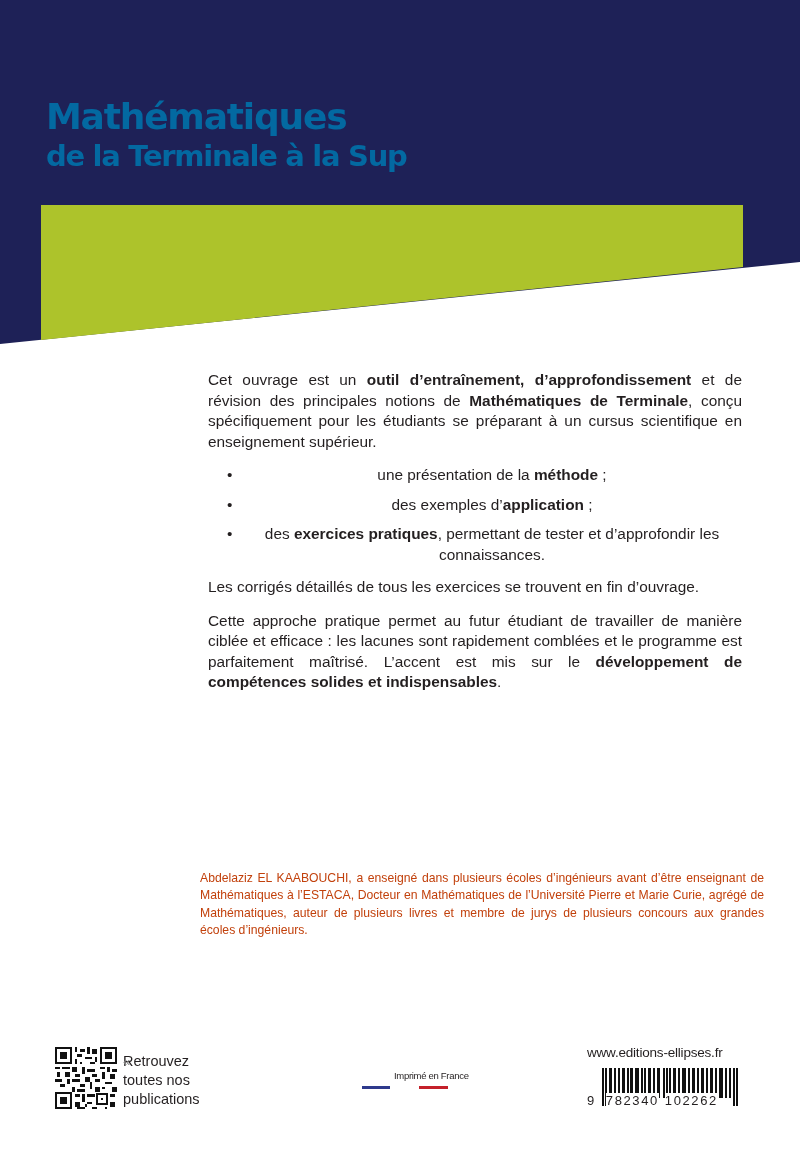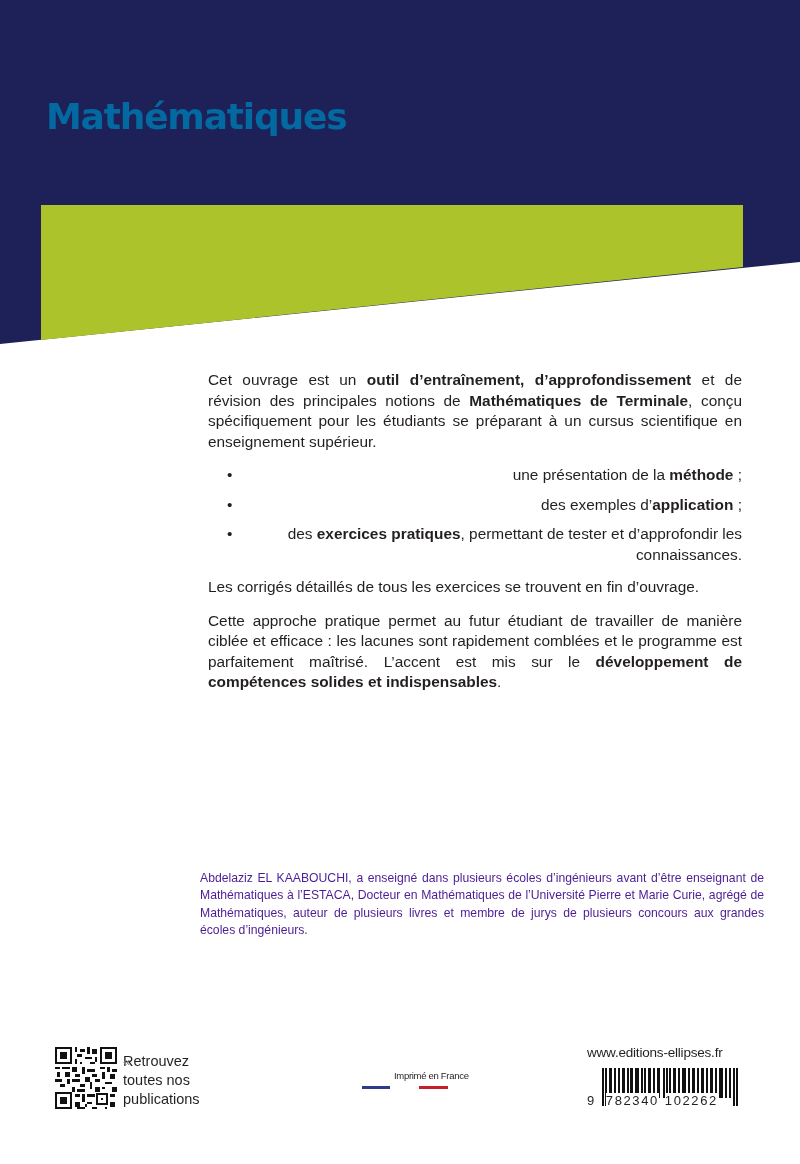--- a/index.html
+++ b/index.html
@@ -11,24 +11,24 @@
                 clip-path: polygon(0 0, 702px 0, 702px 62px, 0 135px); }
   .title { position: absolute; left: 46px; top: 96px; color: #0369a1; font-weight: bold;
            font-family: "DejaVu Sans", sans-serif; letter-spacing: -1.2px; }
   .title-main { font-size: 36px; line-height: 42px; white-space: nowrap; }
   .title-sub { font-size: 29px; line-height: 36px; white-space: nowrap; letter-spacing: -1.3px; }
   .content { position: absolute; left: 208px; top: 370px; width: 534px; font-size: 15.4px; line-height: 20.5px;
              text-align: justify; color: #231f20; }
   .content p { margin: 0 0 13px 0; }
   .content b { font-weight: bold; }
   .content ul { list-style: none; margin: 0 0 12px 0; padding: 0 0 0 19px; }
-  .content li { position: relative; padding-left: 15px; margin-bottom: 9px; text-align: right; }
+  .content li { position: relative; padding-left: 15px; margin-bottom: 9px; text-align: center; }
   .content li::before { content: "\2022"; position: absolute; left: 0; top: 0; }
   .bio { position: absolute; left: 200px; top: 870px; width: 564px; font-size: 12.2px; line-height: 17.4px;
-         text-align: justify; color: #4c1d95; }
+         text-align: justify; color: #c2410c; }
   .qr { position: absolute; left: 55px; top: 1047px; width: 62px; height: 62px; }
   .retrouvez { position: absolute; left: 123px; top: 1052px; font-size: 14.5px; line-height: 19px; color: #231f20; }
   .retrouvez .chev { position: absolute; left: 0; top: 0; color: #888; font-size: 13px; }
   .retrouvez .txt { display: block; }
   .imprime { position: absolute; left: 362px; top: 1070px; font-size: 9.5px; color: #231f20; letter-spacing: -0.3px; padding-left: 32px; }
   .flag-blue { position: absolute; left: 362px; top: 1086px; width: 28px; height: 3px; background: #2e3a8c; }
   .flag-red  { position: absolute; left: 419px; top: 1086px; width: 29px; height: 3px; background: #c4202a; }
   .url { position: absolute; left: 587px; top: 1045px; font-size: 13.5px; color: #231f20; letter-spacing: -0.2px; }
   .barcode { position: absolute; left: 602px; top: 1068px; width: 138px; height: 38px; }
   .isbn { position: absolute; left: 587px; top: 1093px; font-size: 13px; color: #231f20; letter-spacing: 1.6px;
@@ -36,20 +36,21 @@
   .isbn span { background: #fff; }
 </style>
 </head>
 <body>
 
 <div class="header-bg"></div>
 <div class="green-band"></div>
 
 <div class="title">
   <div class="title-main">Mathématiques</div>
+  <div class="title-sub">de la Terminale à la Sup</div>
 </div>
 
 <div class="content">
   <p><span>Cet ouvrage est un </span><b>outil d’entraînement, d’approfondissement</b><span> et de révision des principales notions de </span><b>Mathématiques de Terminale</b><span>, conçu spécifiquement pour les étudiants se préparant à un cursus scientifique en enseignement supérieur.</span></p>
   <ul>
     <li><span>une présentation de la </span><b>méthode</b><span> ;</span></li>
     <li><span>des exemples d’</span><b>application</b><span> ;</span></li>
     <li><span>des </span><b>exercices pratiques</b><span>, permettant de tester et d’approfondir les connaissances.</span></li>
   </ul>
   <p>Les corrigés détaillés de tous les exercices se trouvent en fin d’ouvrage.</p>

